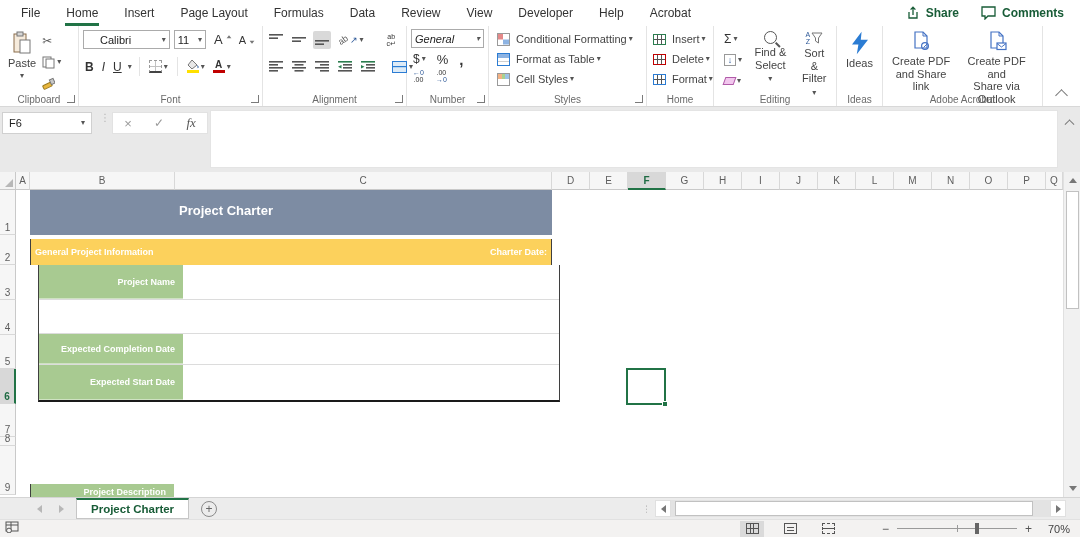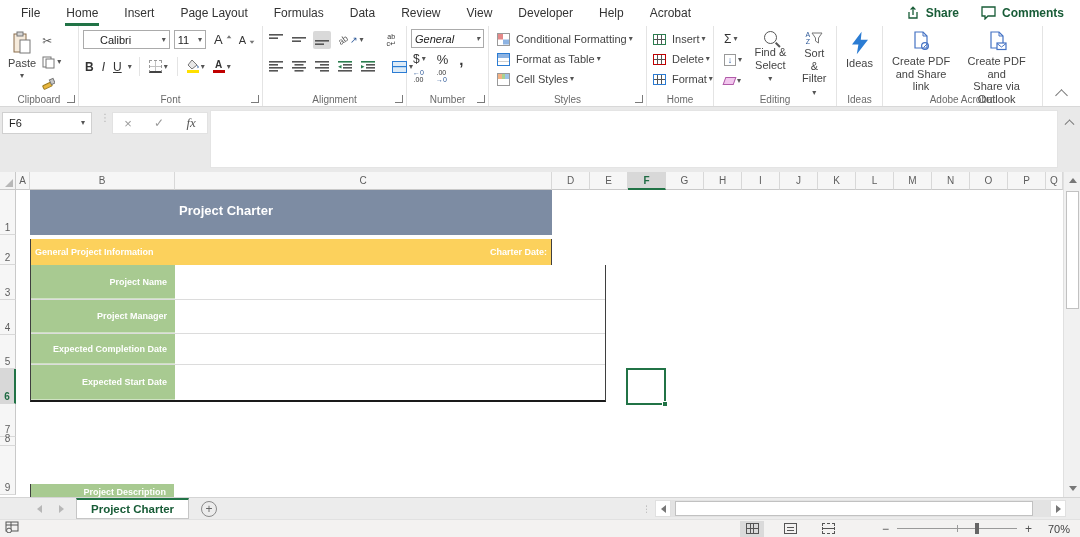--- a/index.html
+++ b/index.html
@@ -54,21 +54,21 @@
   .rowheads{position:absolute;left:0;top:18px;width:16px;}
   .rowh{width:16px;border-bottom:1px solid #D8D8D8;border-right:1px solid #C9C9C9;background:#F6F6F6;
         font-size:10px;color:#5d5d5d;display:flex;align-items:flex-end;justify-content:center;padding-bottom:1px;}
   .rowh.sel{background:#D8D8D8;border-right:2px solid #217346;color:#1E6B43;font-weight:bold;}
   .canvas{position:absolute;left:16px;top:18px;width:1047px;height:307px;background:#fff;overflow:hidden;}
 
   .band-title{position:absolute;left:14px;top:0;width:522px;height:45px;background:#7D8CA3;}
   .band-title .t{position:absolute;left:0;top:13px;width:392px;text-align:center;color:#fff;font-weight:bold;font-size:13px;}
   .band-info{position:absolute;left:14px;top:49px;width:522px;height:26px;background:#FCD15C;border-left:1px solid #3f3f3f;border-right:1px solid #3f3f3f;
              display:flex;align-items:center;justify-content:space-between;padding:0 4px;color:#fff;font-weight:bold;font-size:9px;}
-  .fieldrows{position:absolute;left:14px;top:75px;width:576px;border-left:1px solid #3f3f3f;border-right:1px solid #3f3f3f;border-bottom:2px solid #1a1a1a;}
+  .fieldrows{position:absolute;left:22px;top:75px;width:522px;border-left:1px solid #3f3f3f;border-right:1px solid #3f3f3f;border-bottom:2px solid #1a1a1a;}
   .frow{display:flex;border-bottom:1px solid #DCDCDC;}
   .frow:last-child{border-bottom:none;}
   .fl{width:144px;background:#A8CA91;color:#fff;font-weight:bold;font-size:9px;display:flex;align-items:center;justify-content:flex-end;padding-right:8px;border-bottom:1px solid rgba(255,255,255,.45);}
   .fv{flex:1;background:#fff;}
   .band-details{position:absolute;left:14px;top:260px;width:522px;height:34px;background:#FCD15C;border-left:1px solid #3f3f3f;border-right:1px solid #3f3f3f;
                 display:flex;align-items:center;color:#fff;font-weight:bold;font-size:9px;padding-left:7px;}
   .partial{position:absolute;left:14px;top:294px;width:144px;height:13px;background:#A8CA91;border-left:1px solid #3f3f3f;overflow:hidden;
            color:#fff;font-weight:bold;font-size:9px;text-align:right;padding:3px 8px 0 0;}
   .selbox{position:absolute;left:610px;top:178px;width:40px;height:37px;border:2px solid #217346;background:transparent;}
   .handle{position:absolute;right:-4px;bottom:-4px;width:6px;height:6px;background:#217346;border:1px solid #fff;}
@@ -523,21 +523,20 @@
       <div class="band-info">
         <span>General Project Information</span>
         <span>Charter Date:</span>
       </div>
       <div class="fieldrows" id="field-rows">
           <div class="frow" style="height: 35px;">
             <div class="fl">Project Name</div>
             <div class="fv"></div>
           </div>
           <div class="frow" style="height: 34px;">
-            <div class="fl">Project Manager</div>
             <div class="fv"></div>
           </div>
           <div class="frow" style="height: 31px;">
             <div class="fl">Expected Completion Date</div>
             <div class="fv"></div>
           </div>
           <div class="frow" style="height: 35px;">
             <div class="fl">Expected Start Date</div>
             <div class="fv"></div>
           </div>

